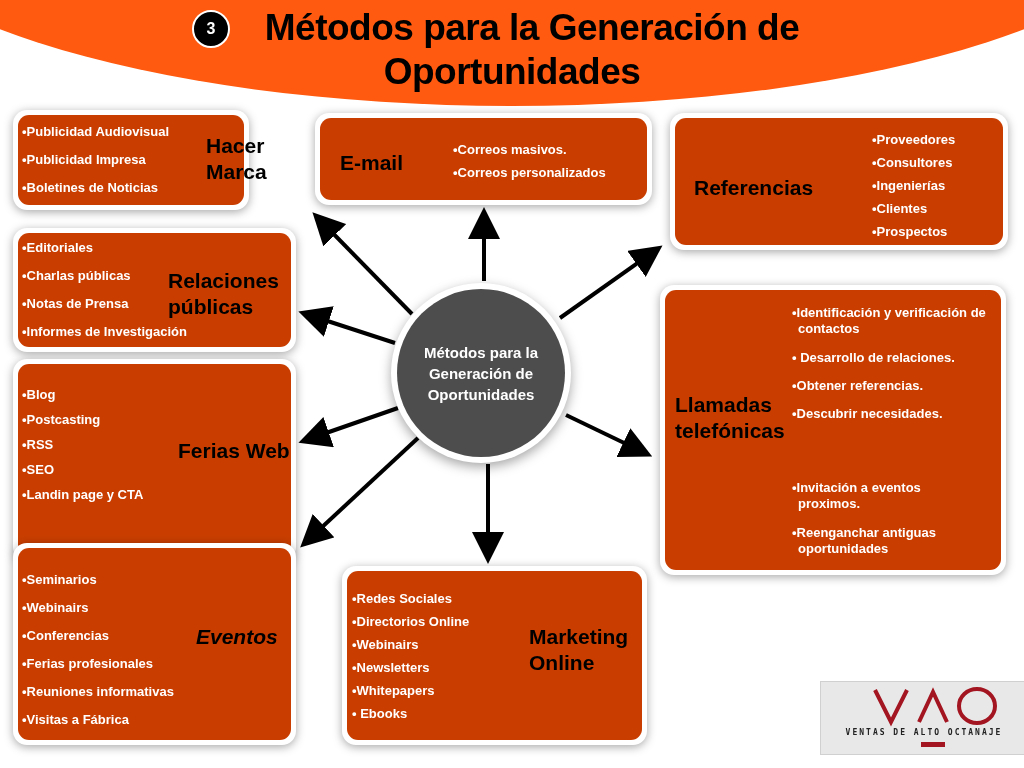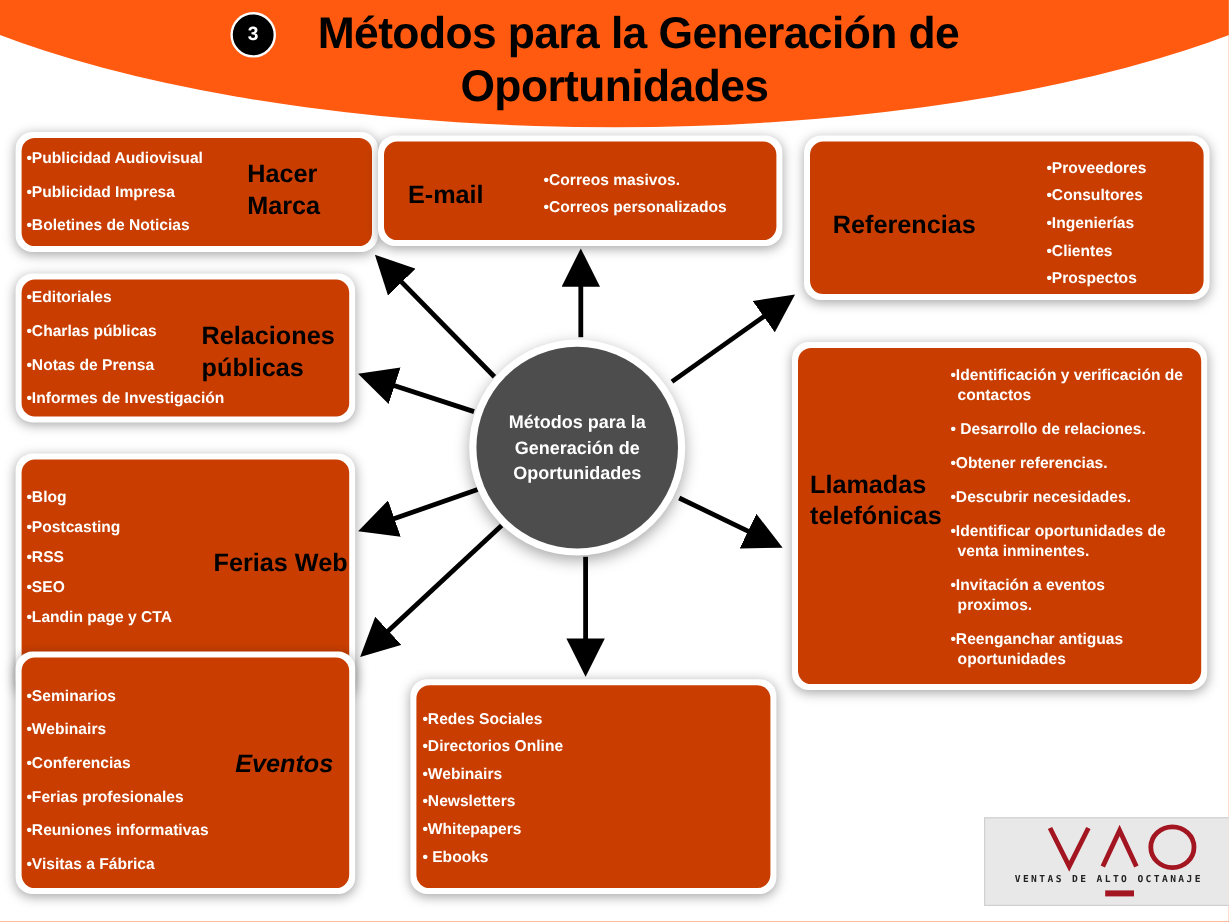--- a/index.html
+++ b/index.html
@@ -82,21 +82,21 @@
     <line x1="395" y1="343" x2="306" y2="314" marker-end="url(#ah)"></line>
     <line x1="398" y1="408" x2="306" y2="440" marker-end="url(#ah)"></line>
     <line x1="418" y1="438" x2="306" y2="542" marker-end="url(#ah)"></line>
     <line x1="484" y1="281" x2="484" y2="215" marker-end="url(#ah)"></line>
     <line x1="560" y1="318" x2="656" y2="250" marker-end="url(#ah)"></line>
     <line x1="566" y1="415" x2="645" y2="453" marker-end="url(#ah)"></line>
     <line x1="488" y1="464" x2="488" y2="556" marker-end="url(#ah)"></line>
   </g>
 </svg>
 
-<div class="card" style="left:13px;top:110px;width:302px;height:100px;">
+<div class="card" style="left:13px;top:110px;width:236px;height:100px;">
   <div class="card-inner">
     <div class="item" style="left:4px;top:9px;">•Publicidad Audiovisual</div>
     <div class="item" style="left:4px;top:37px;">•Publicidad Impresa</div>
     <div class="item" style="left:4px;top:65px;">•Boletines de Noticias</div>
     <div class="cat" style="left:188px;top:18px;">
       <div>Hacer</div>
       <div>Marca</div>
     </div>
   </div>
 </div>
@@ -107,21 +107,21 @@
     <div class="item" style="left:4px;top:35px;">•Charlas públicas</div>
     <div class="item" style="left:4px;top:63px;">•Notas de Prensa</div>
     <div class="item" style="left:4px;top:91px;">•Informes de Investigación</div>
     <div class="cat" style="left:150px;top:35px;">
       <div>Relaciones</div>
       <div>públicas</div>
     </div>
   </div>
 </div>
 
-<div class="card" style="left:13px;top:378px;width:283px;height:202px;">
+<div class="card" style="left:13px;top:359px;width:283px;height:202px;">
   <div class="card-inner">
     <div class="item" style="left:4px;top:23px;">•Blog</div>
     <div class="item" style="left:4px;top:48px;">•Postcasting</div>
     <div class="item" style="left:4px;top:73px;">•RSS</div>
     <div class="item" style="left:4px;top:98px;">•SEO</div>
     <div class="item" style="left:4px;top:123px;">•Landin page y CTA</div>
     <div class="cat" style="left:160px;top:74px;">Ferias Web</div>
   </div>
 </div>
 
@@ -162,43 +162,43 @@
       <div>Llamadas</div>
       <div>telefónicas</div>
     </div>
     <div class="item" style="left:127px;top:15px;">
       <div>•Identificación y verificación de</div>
       <div style="padding-left:6px;">contactos</div>
     </div>
     <div class="item" style="left:127px;top:60px;">• Desarrollo de relaciones.</div>
     <div class="item" style="left:127px;top:88px;">•Obtener referencias.</div>
     <div class="item" style="left:127px;top:116px;">•Descubrir necesidades.</div>
-    <div class="item" style="left:127px;top:145px;">
-      <div>•Identificar oportunidades de</div>
-      <div style="padding-left:6px;">venta inminentes.</div>
-    </div>
     <div class="item" style="left:127px;top:190px;">
       <div>•Invitación a eventos</div>
       <div style="padding-left:6px;">proximos.</div>
     </div>
     <div class="item" style="left:127px;top:235px;">
       <div>•Reenganchar antiguas</div>
       <div style="padding-left:6px;">oportunidades</div>
     </div>
   </div>
 </div>
 
 <div class="card" style="left:342px;top:566px;width:305px;height:179px;">
   <div class="card-inner">
     <div class="item" style="left:5px;top:20px;">•Redes Sociales</div>
     <div class="item" style="left:5px;top:43px;">•Directorios Online</div>
     <div class="item" style="left:5px;top:66px;">•Webinairs</div>
     <div class="item" style="left:5px;top:89px;">•Newsletters</div>
     <div class="item" style="left:5px;top:112px;">•Whitepapers</div>
     <div class="item" style="left:5px;top:135px;">• Ebooks</div>
+    <div class="cat" style="left:182px;top:53px;">
+      <div>Marketing</div>
+      <div>Online</div>
+    </div>
   </div>
 </div>
 
 <div class="hub">
   <div class="hub-inner">
     <div class="hub-text">
       <div>Métodos para la</div>
       <div>Generación de</div>
       <div>Oportunidades</div>
     </div>

